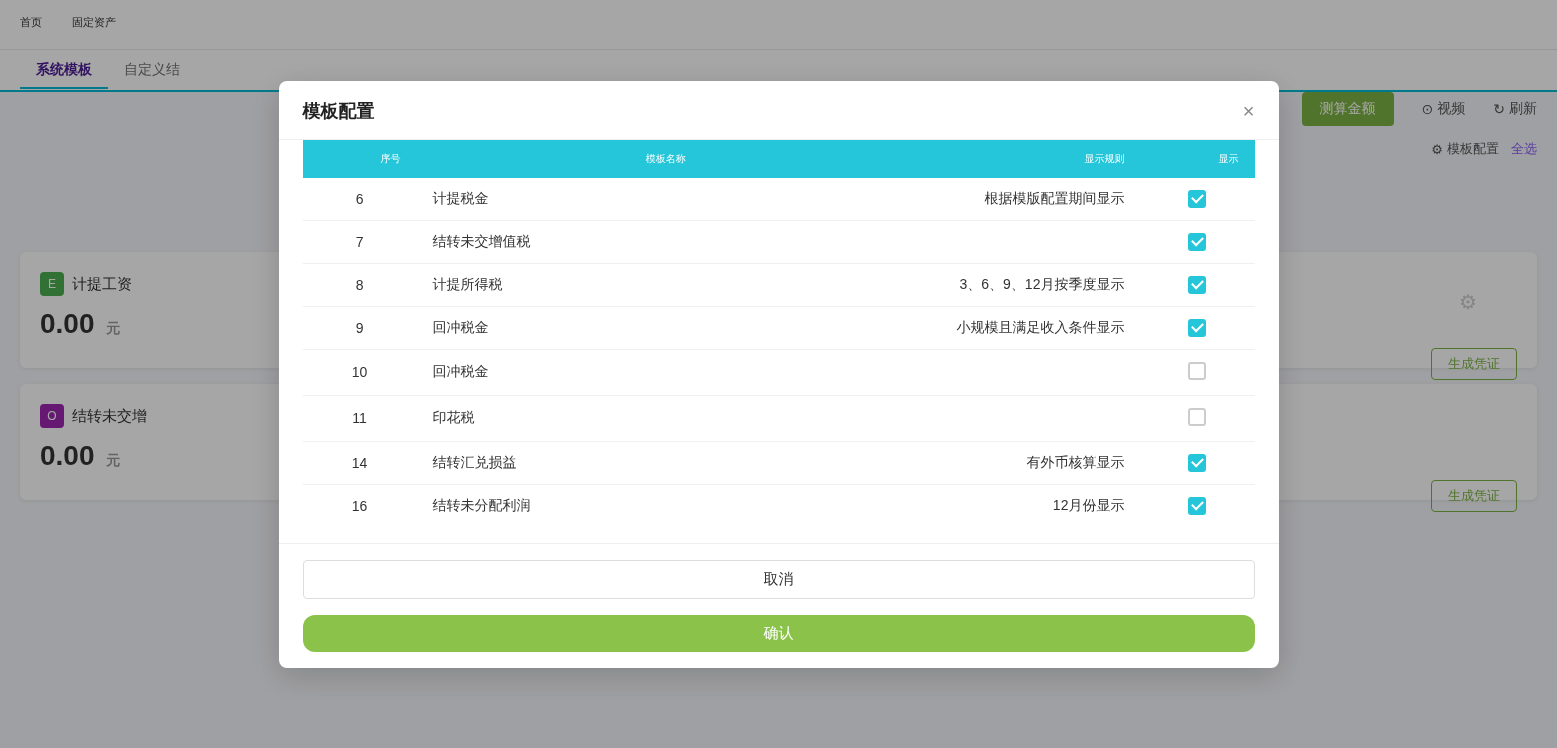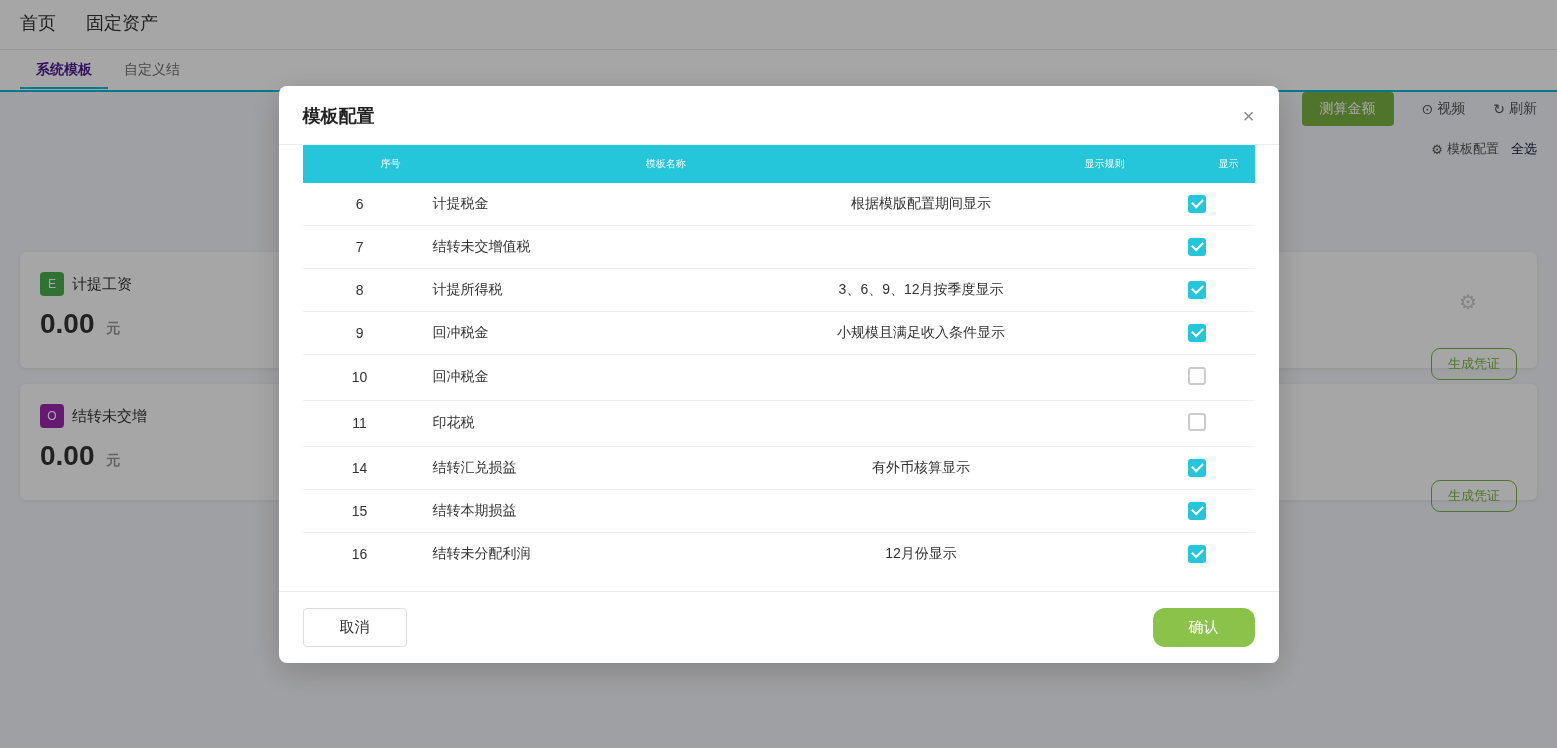--- a/index.html
+++ b/index.html
@@ -25,21 +25,21 @@
       height: 50px;
       background: #fff;
       display: flex;
       align-items: center;
       padding: 0 20px;
       gap: 30px;
       border-bottom: 1px solid #e8e8e8;
     }
 
     .nav-item {
-      font-size: 18px;
+      font-size: 11px;
       color: #333;
       cursor: pointer;
       padding-bottom: 4px;
     }
 
     .sub-tabs {
       background: #fff;
       padding: 0 20px;
       display: flex;
       align-items: center;
@@ -146,21 +146,21 @@
       color: #333;
       margin: 8px 0;
     }
 
     .gen-btn {
       float: right;
       border: 1px solid #7cb342;
       color: #7cb342;
       background: none;
       padding: 6px 16px;
-      border-radius: 9px;
+      border-radius: 4px;
       cursor: pointer;
       font-size: 13px;
     }
 
     
     .overlay {
       position: fixed;
       top: 0; left: 0; right: 0; bottom: 0;
       background: rgba(0,0,0,0.35);
       z-index: 100;
@@ -240,21 +240,21 @@
       padding: 12px 16px;
       font-size: 14px;
       color: #333;
       text-align: center;
     }
 
     .cfg-table tbody td:nth-child(2) {
       text-align: left;
     }
     .cfg-table tbody td:nth-child(3) {
-      text-align: center;
+      text-align: right;
     }
 
     
     .cb-checked {
       width: 18px;
       height: 18px;
       background: #26c6da;
       border-radius: 3px;
       display: inline-flex;
       align-items: center;
@@ -292,23 +292,24 @@
     }
     .modal-body::-webkit-scrollbar-thumb {
       background: #ccc;
       border-radius: 3px;
     }
 
     
     .modal-footer {
       padding: 16px 24px;
       display: flex;
-      justify-content: space-between;
+      justify-content: flex-end;
       gap: 16px;
       border-top: 1px solid #eee;
+      flex-direction: column;
     }
 
     .btn-cancel {
       padding: 9px 36px;
       border: 1px solid #ddd;
       background: #fff;
       border-radius: 4px;
       font-size: 15px;
       cursor: pointer;
       color: #333;
@@ -331,21 +332,21 @@
       gap: 4px;
       font-size: 13px;
       color: #555;
       cursor: pointer;
       background: none;
       border: none;
     }
 
     .select-all-btn {
       font-size: 13px;
-      color: #0f172a;
+      color: #8b5cf6;
       cursor: pointer;
       background: none;
       border: none;
     }
   </style>
 </head>
 <body>
 
 <div class="bg-page">
 
@@ -462,26 +463,20 @@
               <td></td>
               <td style="text-align: center;"><span class="cb-unchecked"></span></td>
             </tr>
             <tr>
               <td>14</td>
               <td>结转汇兑损益</td>
               <td>有外币核算显示</td>
               <td style="text-align: center;"><span class="cb-checked"></span></td>
             </tr>
             <tr>
-              <td>15</td>
-              <td>结转本期损益</td>
-              <td></td>
-              <td style="text-align: center;"><span class="cb-checked"></span></td>
-            </tr>
-            <tr>
               <td>16</td>
               <td>结转未分配利润</td>
               <td>12月份显示</td>
               <td style="text-align: center;"><span class="cb-checked"></span></td>
             </tr>
           </tbody>
       </table>
     </div>
 
     <div class="modal-footer">

